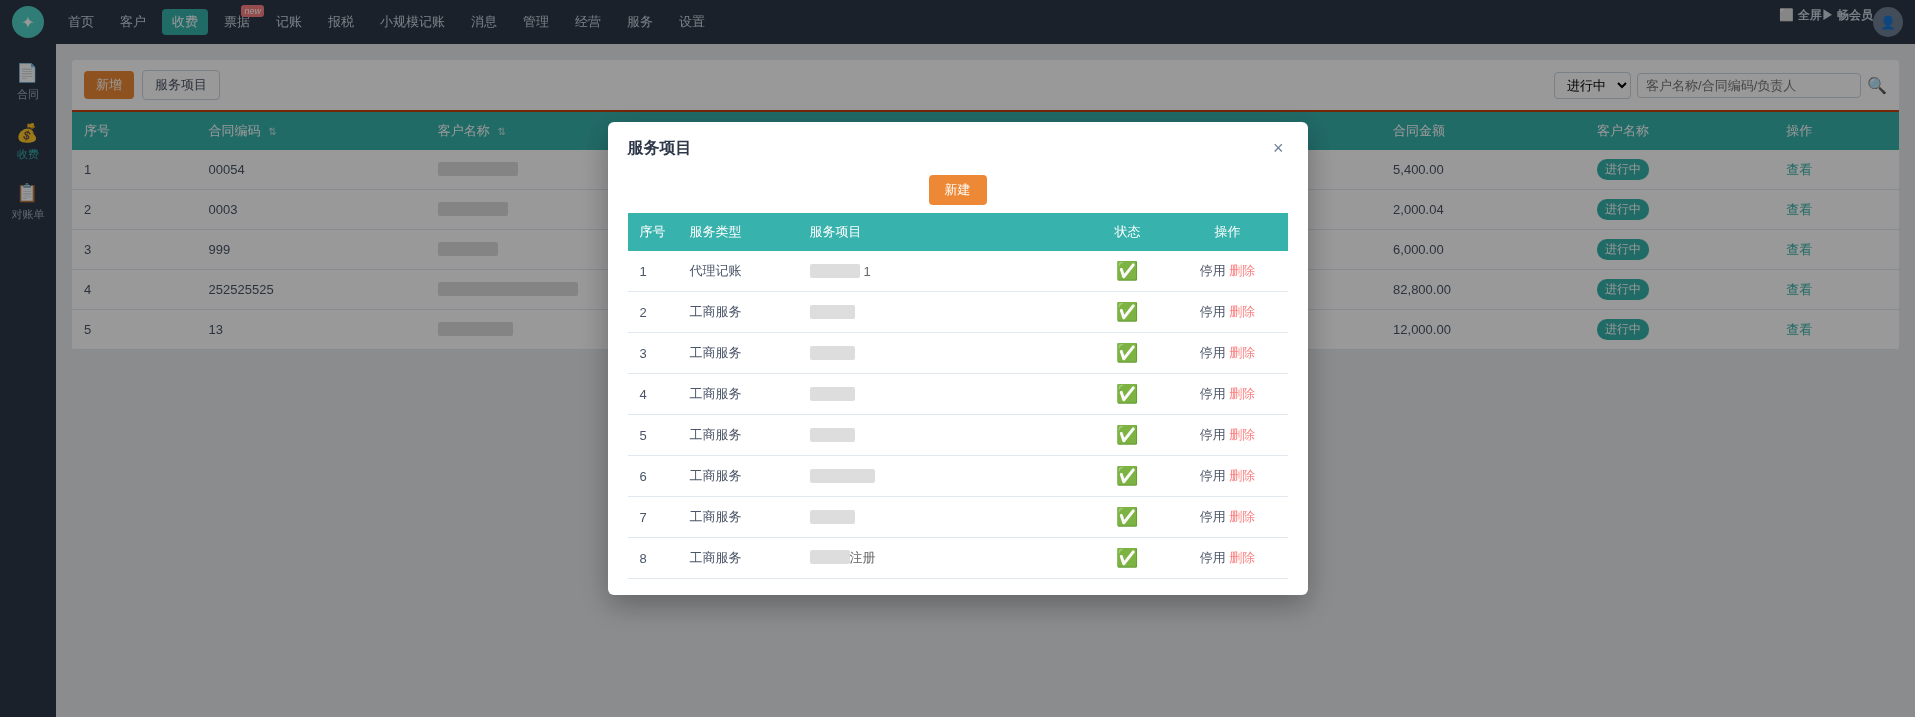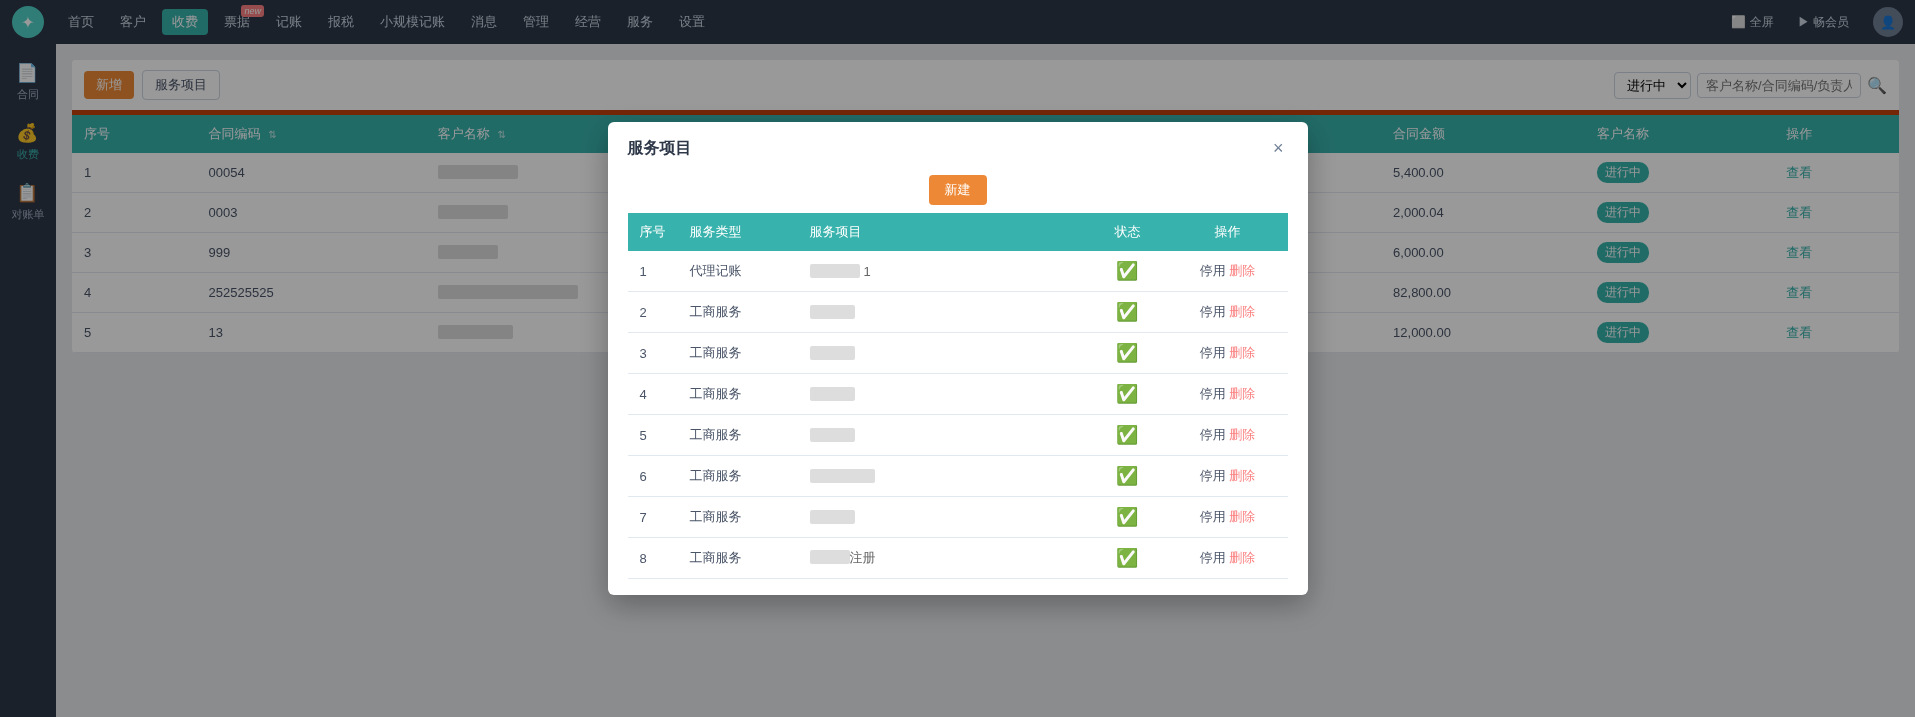--- a/index.html
+++ b/index.html
@@ -21,21 +21,21 @@
       color: #cbd5e0; padding: 4px 10px; cursor: pointer; font-size: 13px;
       border-radius: 4px; white-space: nowrap;
     }
     .top-nav .nav-item.active { background: #38b2ac; color: white; border-radius: 4px; }
     .top-nav .nav-item-badge { position: relative; }
     .top-nav .nav-item-badge .badge {
       position: absolute; top: -4px; right: -4px; background: #fc8181; color: white;
       font-size: 9px; padding: 1px 3px; border-radius: 3px; font-style: italic;
     }
     .top-nav .right-area {
-      margin-left: auto; display: flex; align-items: center; gap: 24px; color: #cbd5e0;
+      margin-left: auto; display: flex; align-items: flex-start; gap: 0; color: #cbd5e0; font-weight: bold;
     }
     .top-nav .right-area .fullscreen-btn, .top-nav .right-area .vip-btn {
       font-size: 12px; cursor: pointer;
     }
     .avatar-circle {
       width: 30px; height: 30px; background: #718096; border-radius: 50%;
       display: flex; align-items: center; justify-content: center; color: white; cursor: pointer;
     }
 
     
@@ -60,38 +60,38 @@
     }
 
     
     .content-panel {
       background: white; border-radius: 4px; overflow: hidden;
     }
 
     
     .toolbar {
       display: flex; align-items: center; padding: 10px 12px; gap: 8px;
-      background: white; border-bottom: 5px solid #c2410c;
+      background: white; border-bottom: 2px solid #c2410c;
     }
     .btn-new {
       background: #ed8936; color: white; border: none; padding: 5px 12px;
       border-radius: 4px; cursor: pointer; font-size: 13px;
     }
     .btn-service {
       background: white; color: #4a5568; border: 1px solid #cbd5e0;
       padding: 5px 12px; border-radius: 4px; cursor: pointer; font-size: 13px;
     }
     .filter-area { margin-left: auto; display: flex; align-items: center; gap: 6px; }
     .filter-select {
       border: 1px solid #cbd5e0; border-radius: 4px; padding: 4px 8px;
       font-size: 13px; background: white;
     }
     .search-input {
       border: 1px solid #cbd5e0; border-radius: 4px; padding: 4px 8px;
-      font-size: 13px; width: 164px;
+      font-size: 13px; width: 224px;
     }
     .search-btn { background: none; border: none; cursor: pointer; color: #718096; font-size: 16px; }
 
     
     .data-table { width: 100%; border-collapse: collapse; }
     .data-table thead tr { background: #38b2ac; color: white; }
     .data-table thead th { padding: 10px 12px; text-align: left; font-weight: normal; font-size: 13px; }
     .data-table tbody tr { border-bottom: 1px solid #e2e8f0; }
     .data-table tbody td { padding: 9px 12px; color: #4a5568; font-size: 13px; }
     .data-table .sort-icon { font-size: 10px; margin-left: 4px; color: rgba(255,255,255,0.7); }

